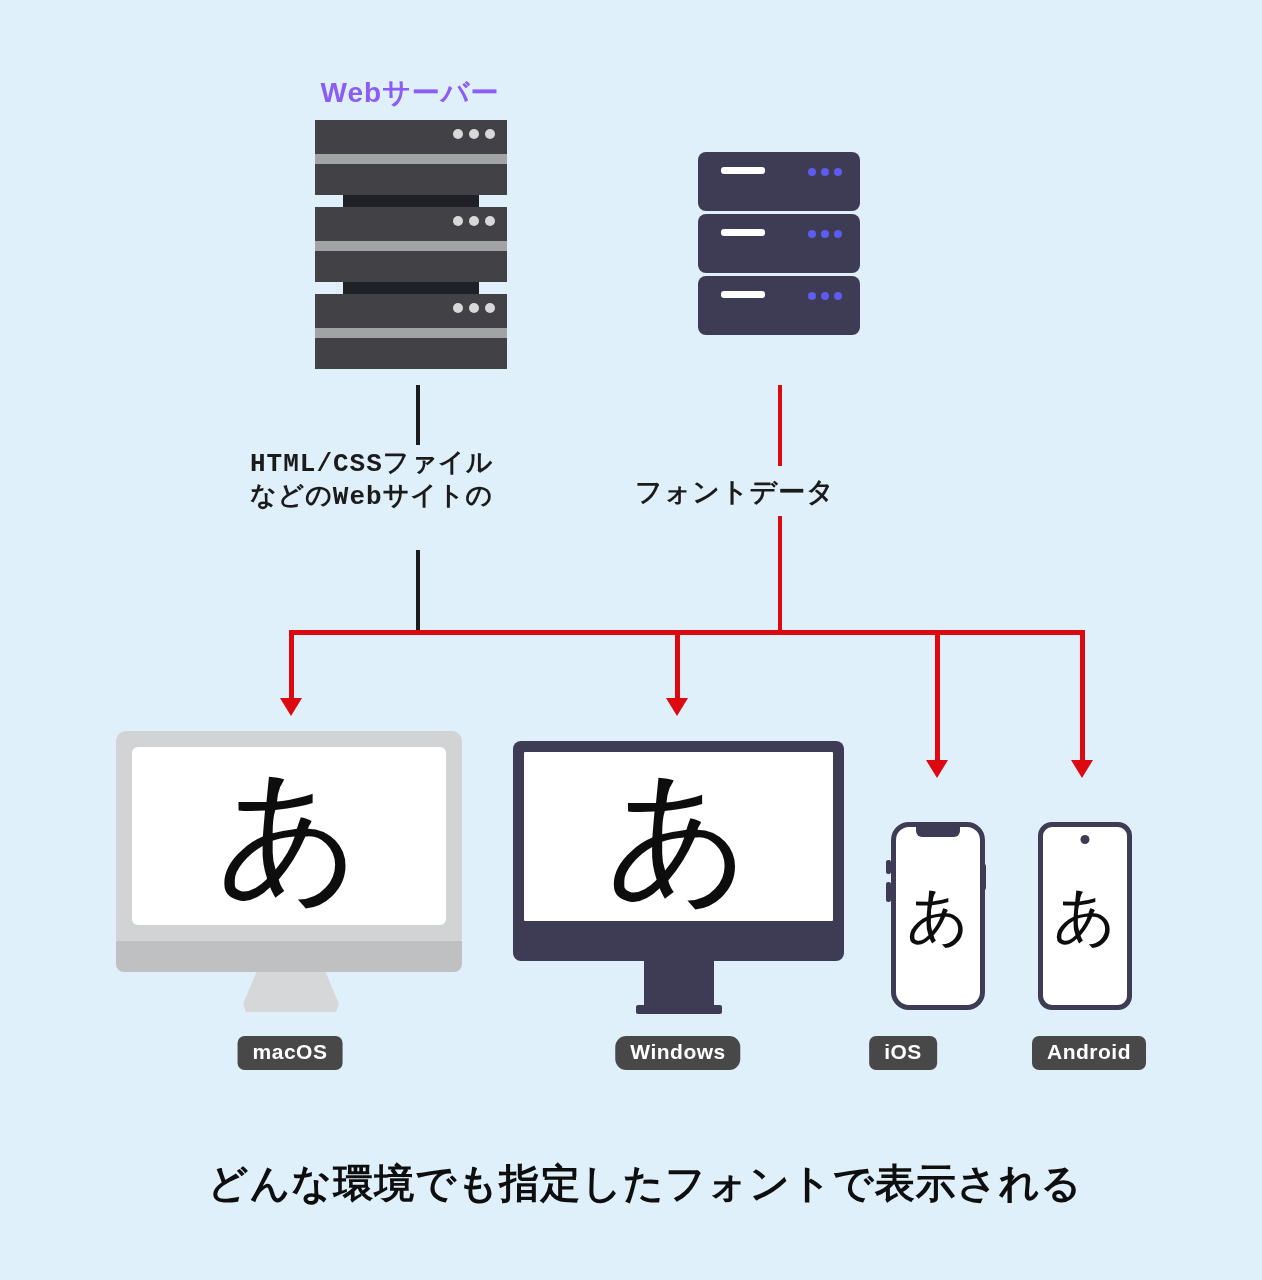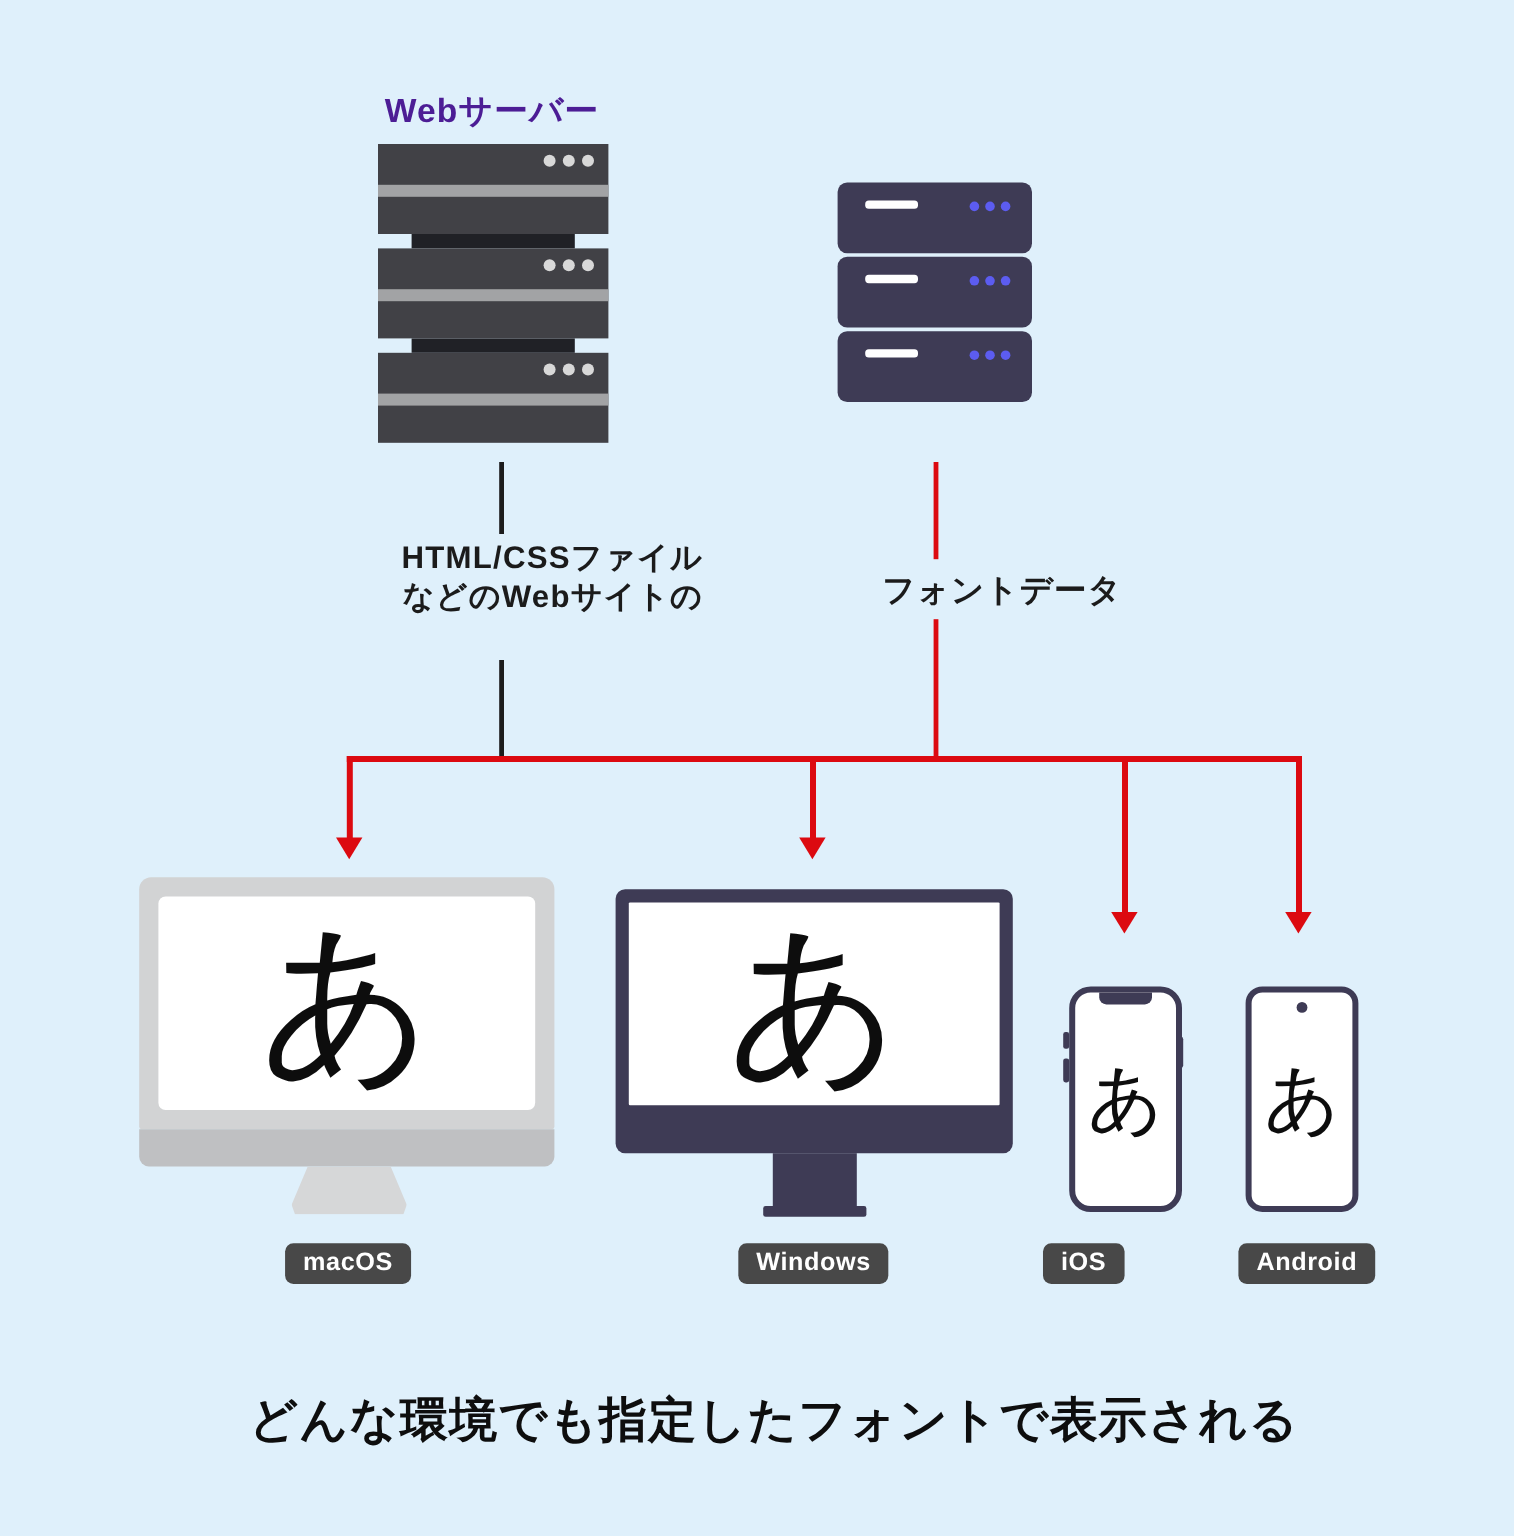--- a/index.html
+++ b/index.html
@@ -12,21 +12,21 @@
     position: relative;
     width: 1262px; height: 1280px;
     background: #dff0fb;
     overflow: hidden;
   }
   .abs { position: absolute; }
 
   
   .srv-label {
     position: absolute;
-    font-size: 28px; font-weight: 800; color: #4c1d95;
+    font-size: 28px; font-weight: 800; color: #8b5cf6;
     text-align: center; letter-spacing: 1px;
   }
   #web-server-label  { left: 250px; top: 74px; width: 320px; }
   #font-server-label { left: 600px; top: 74px; width: 360px; }
 
   
   .webserver { left: 315px; top: 120px; width: 192px; }
   .ws-unit { position: relative; height: 75px; background: #414146; }
   .ws-stripe { position: absolute; left: 0; right: 0; top: 34px; height: 10px; background: #a2a3a5; }
   .ws-dots { position: absolute; top: 9px; right: 12px; display: flex; gap: 6px; }
@@ -60,22 +60,22 @@
     border-right: 11px solid transparent;
     border-top: 18px solid #dc0a10;
   }
   #head-macos   { left: 280px;  top: 698px; }
   #head-windows { left: 666px;  top: 698px; }
   #head-ios     { left: 926px;  top: 760px; }
   #head-android { left: 1071px; top: 760px; }
 
   
   .flow-label {
-    position: absolute; text-align: right;
-    font-weight: 800; color: #1b1b1b; letter-spacing: 1px;
+    position: absolute; text-align: left;
+    font-weight: 800; color: #1b1b1b; letter-spacing: 1px; font-family: Liberation Mono, monospace;
   }
   #website-data-label { left: 250px; top: 448px; width: 336px; font-size: 26px; line-height: 33px; }
   #font-data-label    { left: 635px; top: 474px; width: 300px; font-size: 27px; }
 
   
   .glyph {
     font-family: "DejaVu Serif", "Liberation Serif", serif;
     color: #0d0d0d; font-weight: 500;
   }
   .screen {
@@ -123,21 +123,21 @@
   }
 
   
   .os-badge {
     position: absolute; top: 1036px; transform: translateX(-50%);
     background: #484848; color: #ffffff;
     font-size: 21px; font-weight: 700; letter-spacing: 0.5px;
     padding: 4px 15px 6px; border-radius: 7px; white-space: nowrap;
   }
   #badge-macos   { left: 290px; }
-  #badge-windows { left: 678px; }
+  #badge-windows { left: 678px; border-radius: 11px; }
   #badge-ios     { left: 903px; }
   #badge-android { left: 1089px; }
 
   
   #caption {
     position: absolute; left: 0; top: 1156px; width: 1240px;
     text-align: center; font-size: 40px; font-weight: 800;
     color: #0e0e0e; letter-spacing: 1px; margin-left: 25px;
   }
 </style>

